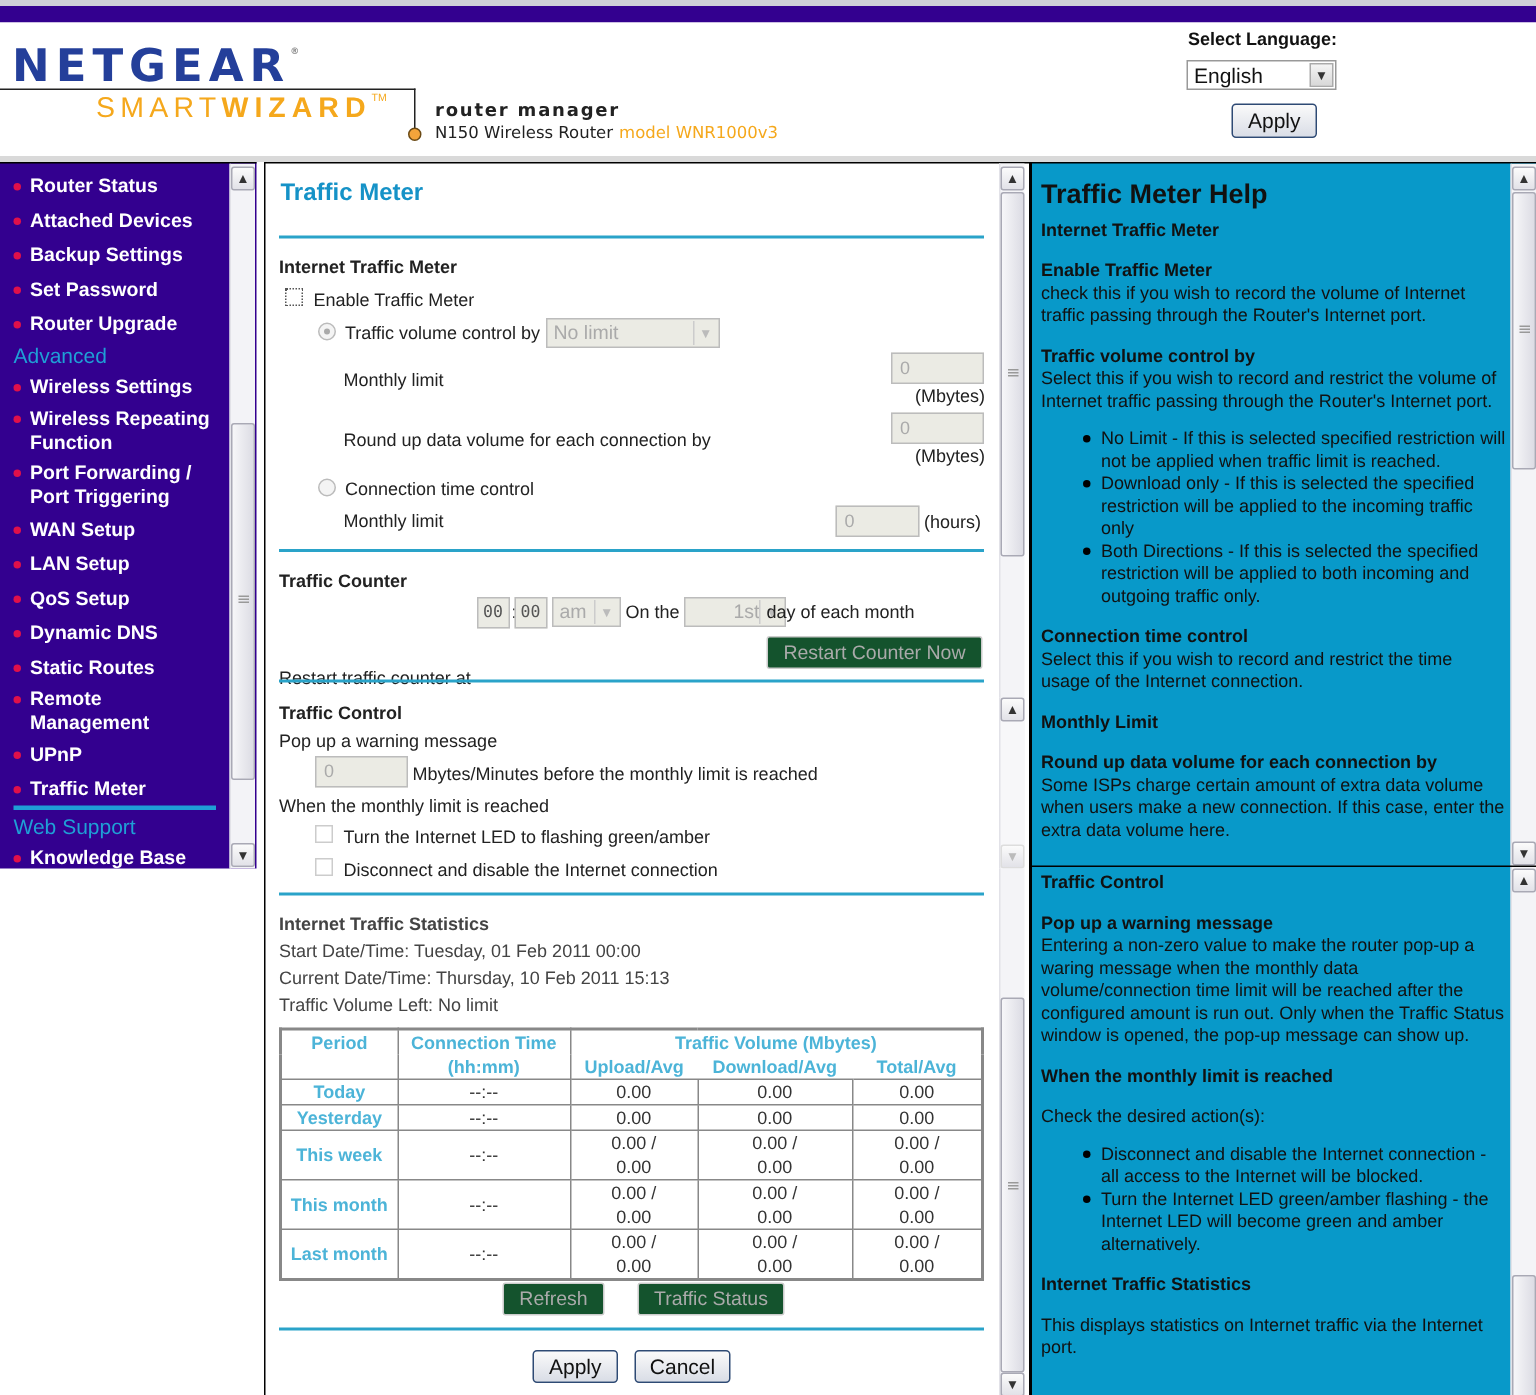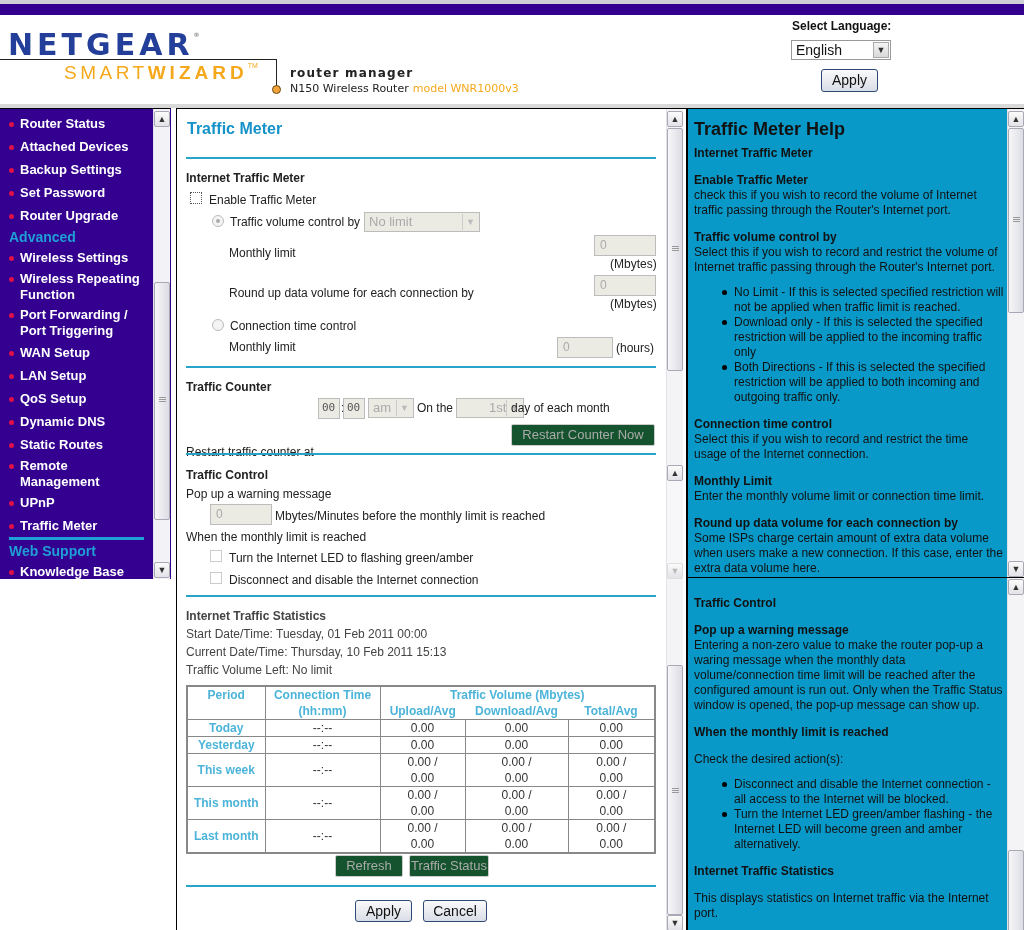--- a/index.html
+++ b/index.html
@@ -26,21 +26,21 @@
   .lang-select { position: absolute; left: 791px; top: 25px; width: 100px; height: 20px; border: 1px solid #999; background: #fff; font-size: 14px; color: #111; padding: 1px 4px; }
   .lang-select .arrow { position: absolute; right: 1px; top: 1px; width: 16px; height: 16px; background: linear-gradient(#f4f4f4,#d8d8d8); border: 1px solid #aaa; font-size: 9px; text-align: center; line-height: 14px; color: #333; }
   .lang-apply { position: absolute; left: 821px; top: 54px; width: 57px; height: 23px; border: 1px solid #2e4a74; border-radius: 3px; background: linear-gradient(#fafafa,#d9dde6); font-size: 14px; color: #111; text-align: center; line-height: 21px; }
   #header-sep { position: absolute; left: 0; top: 104px; width: 1024px; height: 4px; background: #d9d9d9; }
 
   
   #sidebar { position: absolute; left: 0; top: 108px; width: 171px; height: 471px; background: #33008f; border-top: 1px solid #000; overflow: hidden; }
   .nav-list { position: absolute; left: 0; top: 0; width: 152px; }
   .nav-item { position: relative; padding-left: 20px; color: #fff; font-weight: bold; font-size: 13px; line-height: 16px; }
   .nav-item .bullet { position: absolute; left: 9px; top: 6px; width: 5px; height: 5px; border-radius: 50%; background: #e0104a; }
-  .nav-heading { padding-left: 9px; color: #1f9fd6; font-weight: bold; font-size: 14px; line-height: 17px; }
+  .nav-heading { padding-left: 9px; color: #1f9fd6; font-weight: normal; font-size: 14px; line-height: 17px; }
   .nav-divider { margin: 3px 0 0 9px; width: 135px; height: 3px; background: #1f9fd6; }
 
   
   .vscroll { position: absolute; width: 17px; background: #f3f3f7; border-left: 1px solid #e2e2e8; }
   .vscroll .btn { position: absolute; left: 0; width: 16px; height: 16px; background: linear-gradient(#fbfbfb,#e2e2e8); border: 1px solid #a9a9b5; border-radius: 2px; font-size: 9px; color: #333; text-align: center; line-height: 14px; }
   .vscroll .thumb { position: absolute; left: 0; width: 16px; background: linear-gradient(90deg,#f7f7f9,#dcdce4); border: 1px solid #a9a9b5; border-radius: 2px; }
   .vscroll .grip { position: absolute; left: 4px; width: 7px; height: 5px; border-top: 1px solid #999; border-bottom: 1px solid #999; }
   .vscroll .grip:after { content: ""; position: absolute; left: 0; top: 1px; width: 7px; height: 1px; background: #999; }
 
   
@@ -253,21 +253,21 @@
       <td class="period">Last month</td>
       <td>--:--</td>
       <td><span>0.00 /</span><br><span>0.00</span></td>
       <td><span>0.00 /</span><br><span>0.00</span></td>
       <td><span>0.00 /</span><br><span>0.00</span></td>
     </tr>
   </tbody>
     </table>
 
   <div class="btn-dis" style="left:158px; top:746px; width:68px;">Refresh</div>
-  <div class="btn-dis" style="left:232px; top:746px; width:80px;">Traffic Status</div>
+  <div class="btn-dis" style="left:248px; top:746px; width:98px;">Traffic Status</div>
   <div class="hr" style="top:776px;"></div>
   <div class="btn" style="left:178px; top:791px; width:57px;">Apply</div>
   <div class="btn" style="left:246px; top:791px; width:64px;">Cancel</div>
 
   <div class="vscroll" style="left:489px; top:470px; height:352px; background:#f4f4f7;">
     <div class="thumb" style="top:86px; height:250px;">
         <div class="grip" style="top:122px;"></div>
       </div>
     <div class="btn" style="top:336px;">▼</div>
   </div>
@@ -289,21 +289,20 @@
       <li class="help-li">No Limit - If this is selected specified restriction will not be applied when traffic limit is reached.</li>
       <li class="help-li">Download only - If this is selected the specified restriction will be applied to the incoming traffic only</li>
       <li class="help-li">Both Directions - If this is selected the specified restriction will be applied to both incoming and outgoing traffic only.</li>
     </ul>
     <div class="help-p">
       <div class="help-h">Connection time control</div>
       <div>Select this if you wish to record and restrict the time usage of the Internet connection.</div>
     </div>
     <div class="help-p">
       <div class="help-h">Monthly Limit</div>
-      <div>Enter the monthly volume limit or connection time limit.</div>
     </div>
     <div class="help-p">
       <div class="help-h">Round up data volume for each connection by</div>
       <div>Some ISPs charge certain amount of extra data volume when users make a new connection. If this case, enter the extra data volume here.</div>
     </div>
     <div class="help-h" style="margin-top:20px;">Traffic Control</div>
     <div class="help-p">
       <div class="help-h">Pop up a warning message</div>
       <div>Entering a non-zero value to make the router pop-up a waring message when the monthly data volume/connection time limit will be reached after the configured amount is run out. Only when the Traffic Status window is opened, the pop-up message can show up.</div>
     </div>

